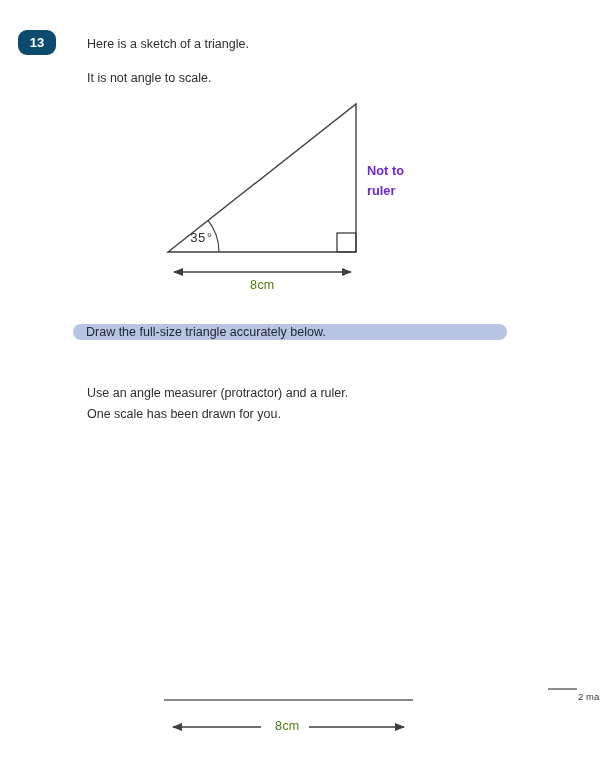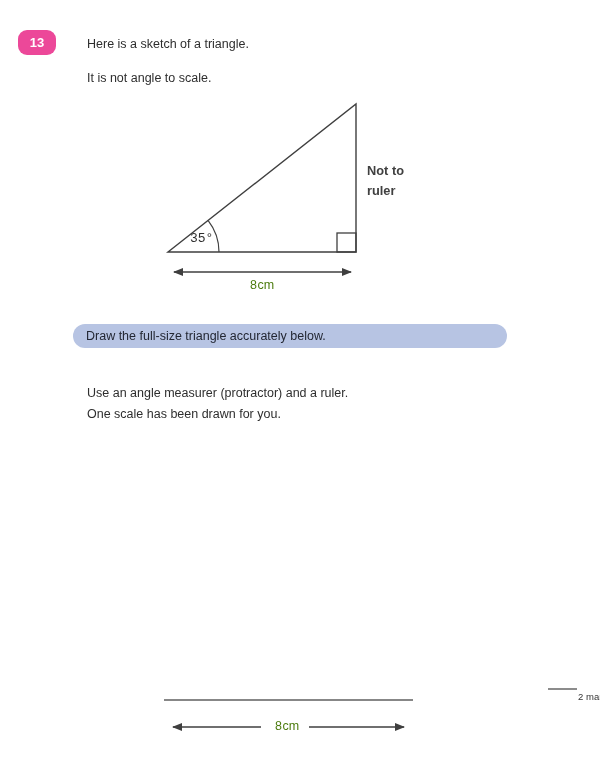--- a/index.html
+++ b/index.html
@@ -8,39 +8,39 @@
     background: #ffffff;
     font-family: "Liberation Sans", sans-serif;
     color: #2e2e2e;
     position: relative;
     overflow: hidden;
   }
   .abs { position: absolute; }
   .txt { font-size: 12.5px; line-height: 15px; white-space: nowrap; text-align: center; }
   .qbadge {
     left: 18px; top: 30px; width: 38px; height: 25px;
-    background: #ec4899; color: #ffffff;
+    background: #0c4a6e; color: #ffffff;
     border-radius: 9px;
     display: flex; align-items: center; justify-content: center;
     font-size: 13px; font-weight: bold;
   }
   .instr {
-    left: 73px; top: 324px; width: 434px; height: 24px;
+    left: 73px; top: 324px; width: 434px; height: 16px;
     background: #b7c4e3;
     border-radius: 12px;
     display: flex; align-items: center;
     padding-left: 13px; box-sizing: border-box;
     font-size: 12.5px; color: #232733;
     white-space: pre;
   }
   .instr .b { font-weight: normal; }
   .nts {
     left: 367px; top: 161px;
     font-size: 12.8px; font-weight: bold; line-height: 20px;
-    color: #404040;
+    color: #6d28d9;
   }
   .dim {
     font-size: 12.5px; text-align: center; white-space: nowrap;
     word-spacing: -3px; color: #4d7c0f;
   }
   .marks {
     left: 573px; top: 691px; width: 44px;
     font-size: 9.5px; text-align: center; color: #333333;
     white-space: nowrap;
   }

